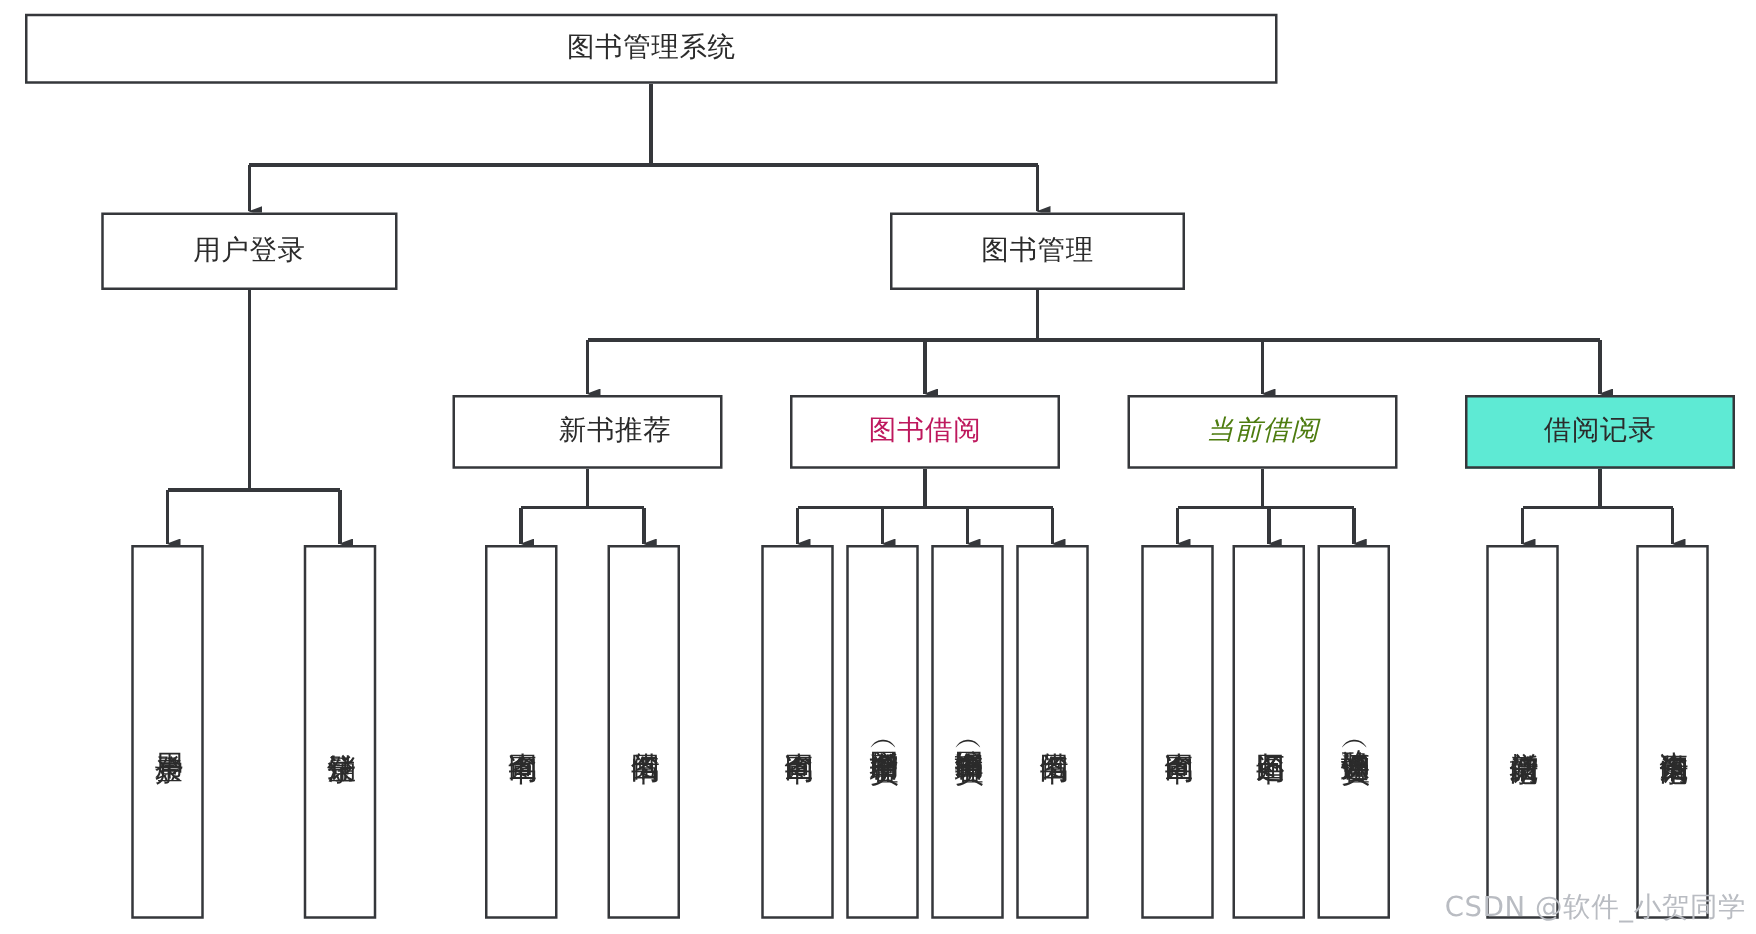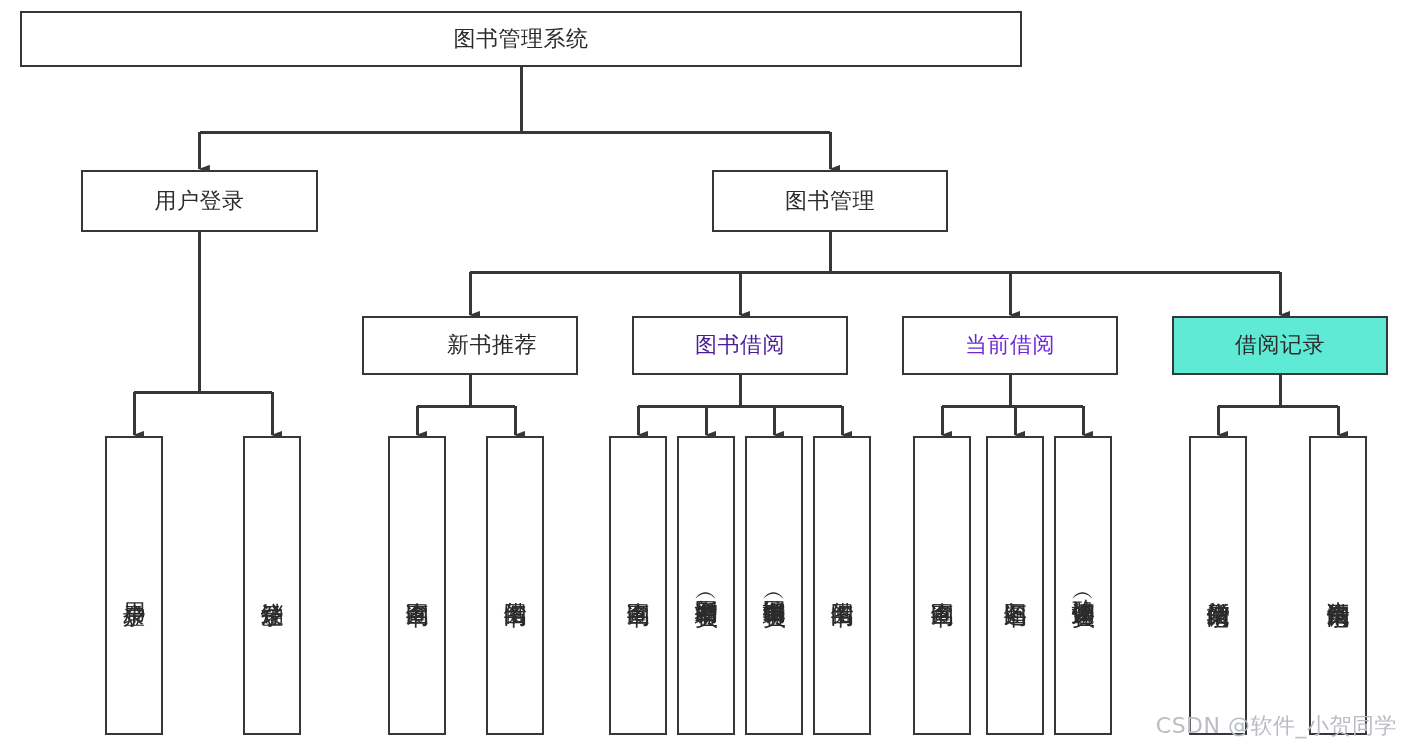--- a/index.html
+++ b/index.html
@@ -123,24 +123,24 @@
       <div class="node node-h" style="left: 81px; top: 170px; width: 237px; height: 62px; border-color: rgb(53, 55, 59); background: rgb(255, 255, 255);">
         <span class="node-label" style="color: rgb(43, 43, 43);">用户登录</span>
       </div>
       <div class="node node-h" style="left: 712px; top: 170px; width: 236px; height: 62px; border-color: rgb(53, 55, 59); background: rgb(255, 255, 255);">
         <span class="node-label" style="color: rgb(43, 43, 43);">图书管理</span>
       </div>
       <div class="node node-h" style="left: 362px; top: 316px; width: 216px; height: 59px; border-color: rgb(53, 55, 59); background: rgb(255, 255, 255);">
         <span class="node-label" style="color: rgb(43, 43, 43); margin-left: 44px;">新书推荐</span>
       </div>
       <div class="node node-h" style="left: 632px; top: 316px; width: 216px; height: 59px; border-color: rgb(53, 55, 59); background: rgb(255, 255, 255);">
-        <span class="node-label" style="color: #4c1d95;">图书借阅</span>
+        <span class="node-label" style="color: #be185d;">图书借阅</span>
       </div>
       <div class="node node-h" style="left: 902px; top: 316px; width: 216px; height: 59px; border-color: rgb(53, 55, 59); background: rgb(255, 255, 255);">
-        <span class="node-label" style="color: #6d28d9;">当前借阅</span>
+        <span class="node-label" style="color: #4d7c0f; font-style: italic;">当前借阅</span>
       </div>
       <div class="node node-h" style="left: 1172px; top: 316px; width: 216px; height: 59px; border-color: rgb(53, 55, 59); background: #5eead4;">
         <span class="node-label" style="color: rgb(43, 43, 43);">借阅记录</span>
       </div>
       <div class="node node-v" style="left: 105px; top: 436px; width: 58px; height: 299px; border-color: rgb(53, 55, 59); background: rgb(255, 255, 255);">
         <span class="node-label" style="color: rgb(43, 43, 43);">用户登录</span>
       </div>
       <div class="node node-v" style="left: 243px; top: 436px; width: 58px; height: 299px; border-color: rgb(53, 55, 59); background: rgb(255, 255, 255);">
         <span class="node-label" style="color: rgb(43, 43, 43);">注销登录</span>
       </div>

